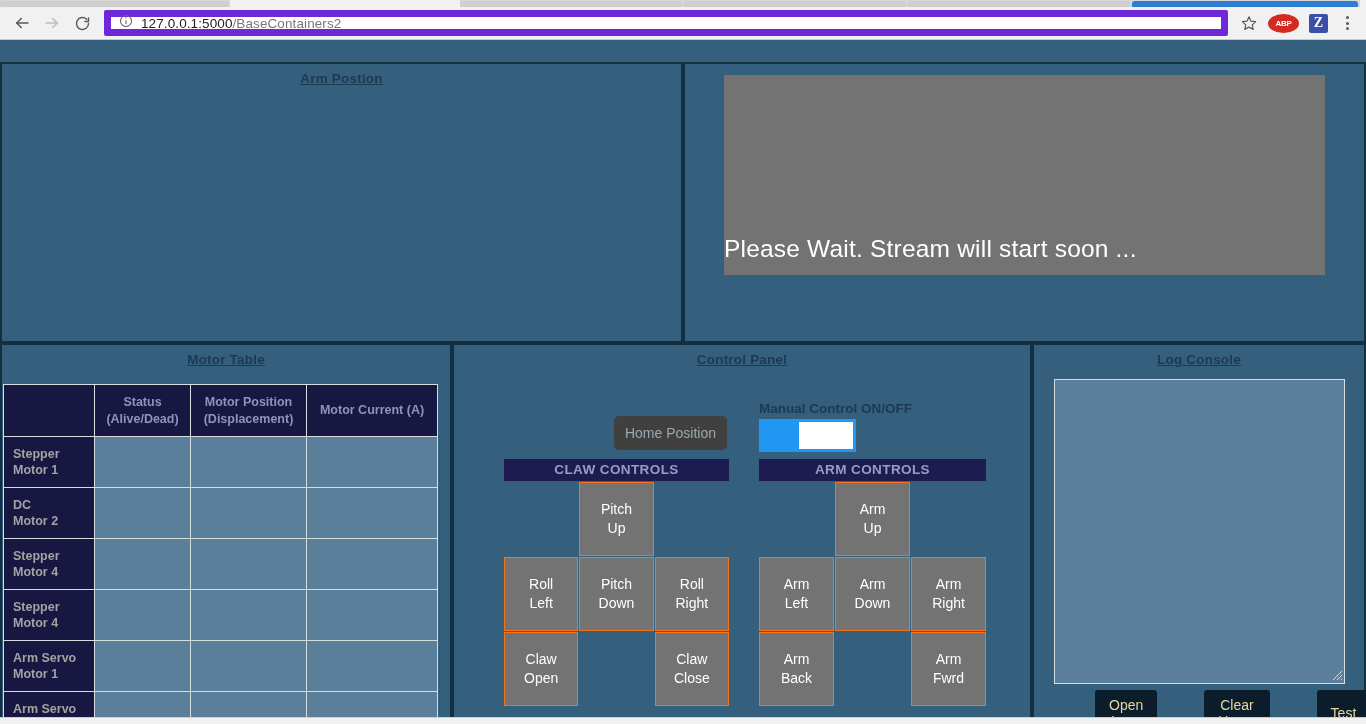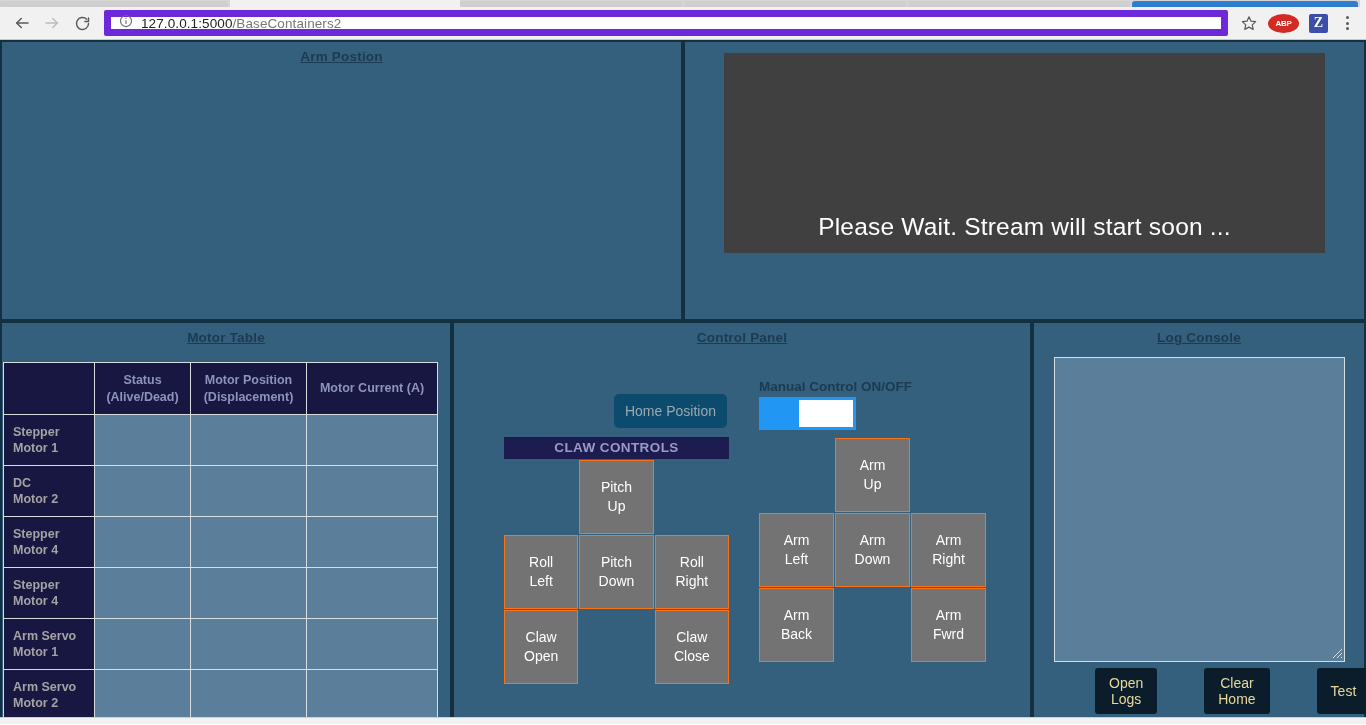--- a/index.html
+++ b/index.html
@@ -76,32 +76,32 @@
     position: relative;
   }
 
   .panel-title {
     text-align: center; font-size: 13.5px; font-weight: bold;
     color: #1c3a52; text-decoration: underline; padding-top: 7px;
     letter-spacing: .2px;
   }
 
   
-  .row-top { display: flex; height: 281px; width: 1366px; }
+  .row-top { display: flex; height: 281px; width: 1366px; margin-top: 22px; }
   .panel {
     background: #35607d;
     border: 2px solid #12303f;
   }
   #arm-position-panel { width: 683px; height: 281px; }
   #arm-vision-panel  { width: 683px; height: 281px; }
 
   .vision-screen {
-    width: 601px; height: 200px; background: #404040;
+    width: 601px; height: 200px; background: #737373;
     margin: 11px auto 0 auto;
-    display: flex; align-items: flex-end; justify-content: center;
+    display: flex; align-items: flex-end; 
     padding-bottom: 12px;
   }
   .vision-msg {
     color: #ffffff; font-size: 24.5px; letter-spacing: .2px;
     font-family: "Liberation Sans", sans-serif;
   }
 
   
   .row-bottom { display: flex; height: 403px; width: 1366px; }
   #motor-table-panel { width: 452px; height: 403px; }
@@ -134,21 +134,21 @@
   }
   table.motor-table tbody td.cell {
     background: #5b7f9b; height: 51px;
   }
 
   
   .cp-inner { position: relative; height: 100%; }
   .home-btn {
     position: absolute; left: 160px; top: 49px;
     width: 113px; height: 34px; border-radius: 5px;
-    background: #0c4a6e; color: #9aa8b0; border: none;
+    background: #404040; color: #9aa8b0; border: none;
     font-size: 14px; font-family: "Liberation Sans", sans-serif;
     cursor: pointer;
   }
   .manual-label {
     position: absolute; left: 305px; top: 34px;
     font-size: 13.5px; font-weight: bold; color: #1c3a52;
   }
   .toggle {
     position: absolute; left: 305px; top: 52px;
     width: 97px; height: 33px; background: #2196f3;
@@ -394,20 +394,21 @@
                 <span>Claw<br>Open</span>
               </button>
               <div class="pad-btn empty"></div>
               <button class="pad-btn">
                 <span>Claw<br>Close</span>
               </button>
             </div>
         </div>
 
         <div class="ctl-col arm">
+          <div class="ctl-header">ARM CONTROLS</div>
           <div class="pad" id="arm-pad">
               <div class="pad-btn empty"></div>
               <button class="pad-btn">
                 <span>Arm<br>Up</span>
               </button>
               <div class="pad-btn empty"></div>
               <button class="pad-btn">
                 <span>Arm<br>Left</span>
               </button>
               <button class="pad-btn">

